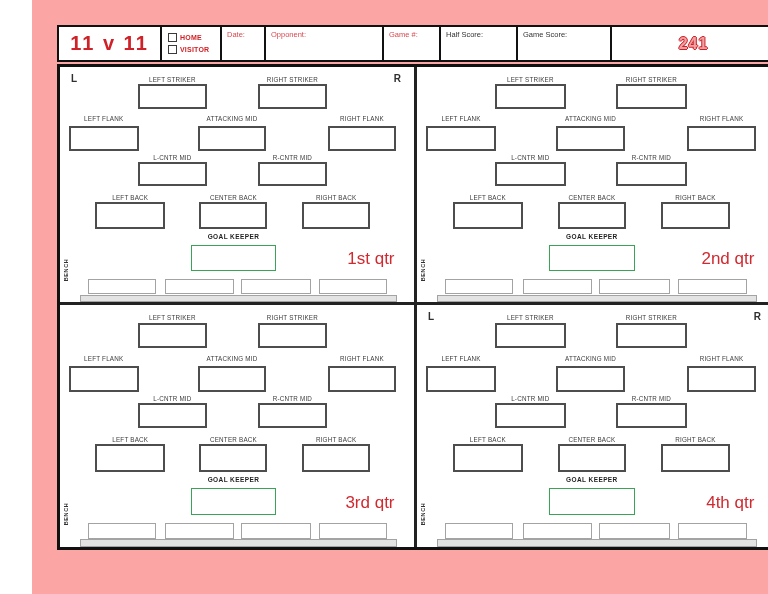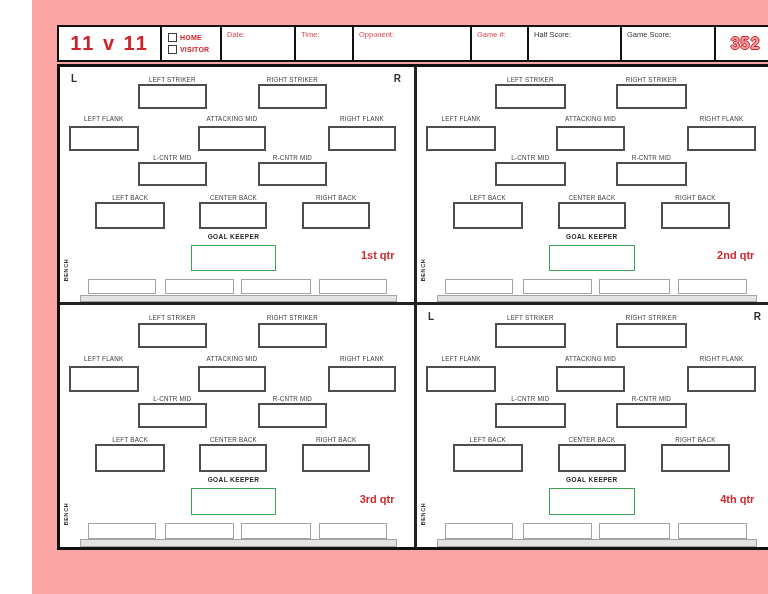--- a/index.html
+++ b/index.html
@@ -13,43 +13,43 @@
   .cell:last-child{border-right:none;}
   .title-cell{width:103px;display:flex;align-items:center;justify-content:center;}
   .title-text{color:#cf2127;font-weight:bold;font-size:20px;letter-spacing:2px;white-space:nowrap;}
   .teams-cell{width:60px;display:flex;flex-direction:column;justify-content:center;gap:1px;padding-left:6px;}
   .cbrow{display:flex;align-items:center;gap:3px;height:11px;}
   .cb{width:7px;height:7px;border:1.5px solid #3a3a3a;background:#fff;display:inline-block;flex:0 0 auto;}
   .cblabel{font-size:7px;font-weight:bold;color:#cf2127;letter-spacing:0.2px;}
   .flabel{position:absolute;top:3px;left:5px;font-size:7.5px;white-space:nowrap;}
   .red .flabel{color:#d8484e;}
   .blk .flabel{color:#333;}
-  .w-date{width:74px}.w-time{width:58px}.w-game{width:57px}.w-opp{width:118px}
-  .w-half{width:93px}.w-final{width:94px}
+  .w-date{width:44px}.w-time{width:58px}.w-game{width:57px}.w-opp{width:118px}
+  .w-half{width:77px}.w-final{width:94px}
   .pagenum{flex:1;display:flex;align-items:center;justify-content:center;}
   .num{font-size:16px;font-weight:bold;letter-spacing:1px;color:#efa0a3;
        text-shadow:-1px 0 #cf2127,1px 0 #cf2127,0 -1px #cf2127,0 1px #cf2127;}
 
   
   .grid{margin-top:2px;border:3px solid #111;display:grid;
         grid-template-columns:1fr 1fr;grid-template-rows:238px 242px;background:#fff;}
   .quadrant{position:relative;background:#fff;}
   .q-left{border-right:3px solid #222;}
   .q-top{border-bottom:3px solid #222;}
 
   .corner{position:absolute;top:6px;font-size:10px;font-weight:bold;color:#2f2f2f;}
   .corner.cl{left:11px;}
   .corner.cr{right:13px;}
 
   .plabel{position:absolute;font-size:6.3px;color:#3b3b3b;text-align:center;
           letter-spacing:0.2px;white-space:nowrap;}
   .pbox{position:absolute;border:2px solid #4d4d4d;background:#fff;box-sizing:border-box;}
   .gkl{font-weight:bold;color:#1f1f1f;font-size:6.5px;letter-spacing:0.4px;}
   .gkbox{border:1.6px solid #3aa355;}
-  .qtr{position:absolute;right:5.5%;top:77.5%;font-size:11px;font-weight:bold;color:#d02a30;white-space:nowrap;}
+  .qtr{position:absolute;right:5.5%;top:77.5%;font-size:17px;font-weight:normal;color:#d02a30;white-space:nowrap;}
   .benchlabel{position:absolute;left:-9px;top:85%;width:30px;text-align:center;
               font-size:5.5px;font-weight:bold;color:#333;letter-spacing:0.6px;
               transform:rotate(-90deg);}
   .bslot{position:absolute;border:1.2px solid #a3a3a3;background:#fff;box-sizing:border-box;}
   .bbar{position:absolute;border:1.2px solid #a3a3a3;background:#e3e3e3;box-sizing:border-box;}
 </style>
 </head>
 <body>
 
 <div class="page">
@@ -65,37 +65,34 @@
           <span class="cblabel">HOME</span>
         </div>
         <div class="cbrow">
           <span class="cb"></span>
           <span class="cblabel">VISITOR</span>
         </div>
       </div>
       <div class="cell field red w-date">
         <span class="flabel">Date:</span>
       </div>
-      <div class="cell field red w-time">
-        <span class="flabel">Time:</span>
-      </div>
       <div class="cell field red w-opp">
         <span class="flabel">Opponent:</span>
       </div>
       <div class="cell field red w-game">
         <span class="flabel">Game #:</span>
       </div>
       <div class="cell field blk w-half">
         <span class="flabel">Half Score:</span>
       </div>
       <div class="cell field blk w-final">
         <span class="flabel">Game Score:</span>
       </div>
       <div class="cell pagenum">
-        <span class="num">352</span>
+        <span class="num">241</span>
       </div>
     </div>
 
     <div class="grid">
       <div class="quadrant q-left q-top">
           <div class="corner cl">L</div>
           <div class="corner cr">R</div>
           <div class="plabel" style="left: 15.75%; width: 32%; top: 3.9%;">LEFT STRIKER</div>
           <div class="pbox" style="left: 21.9%; width: 19.7%; top: 7.4%; height: 10.3%;"></div>
           <div class="plabel" style="left: 49.65%; width: 32%; top: 3.9%;">RIGHT STRIKER</div>

